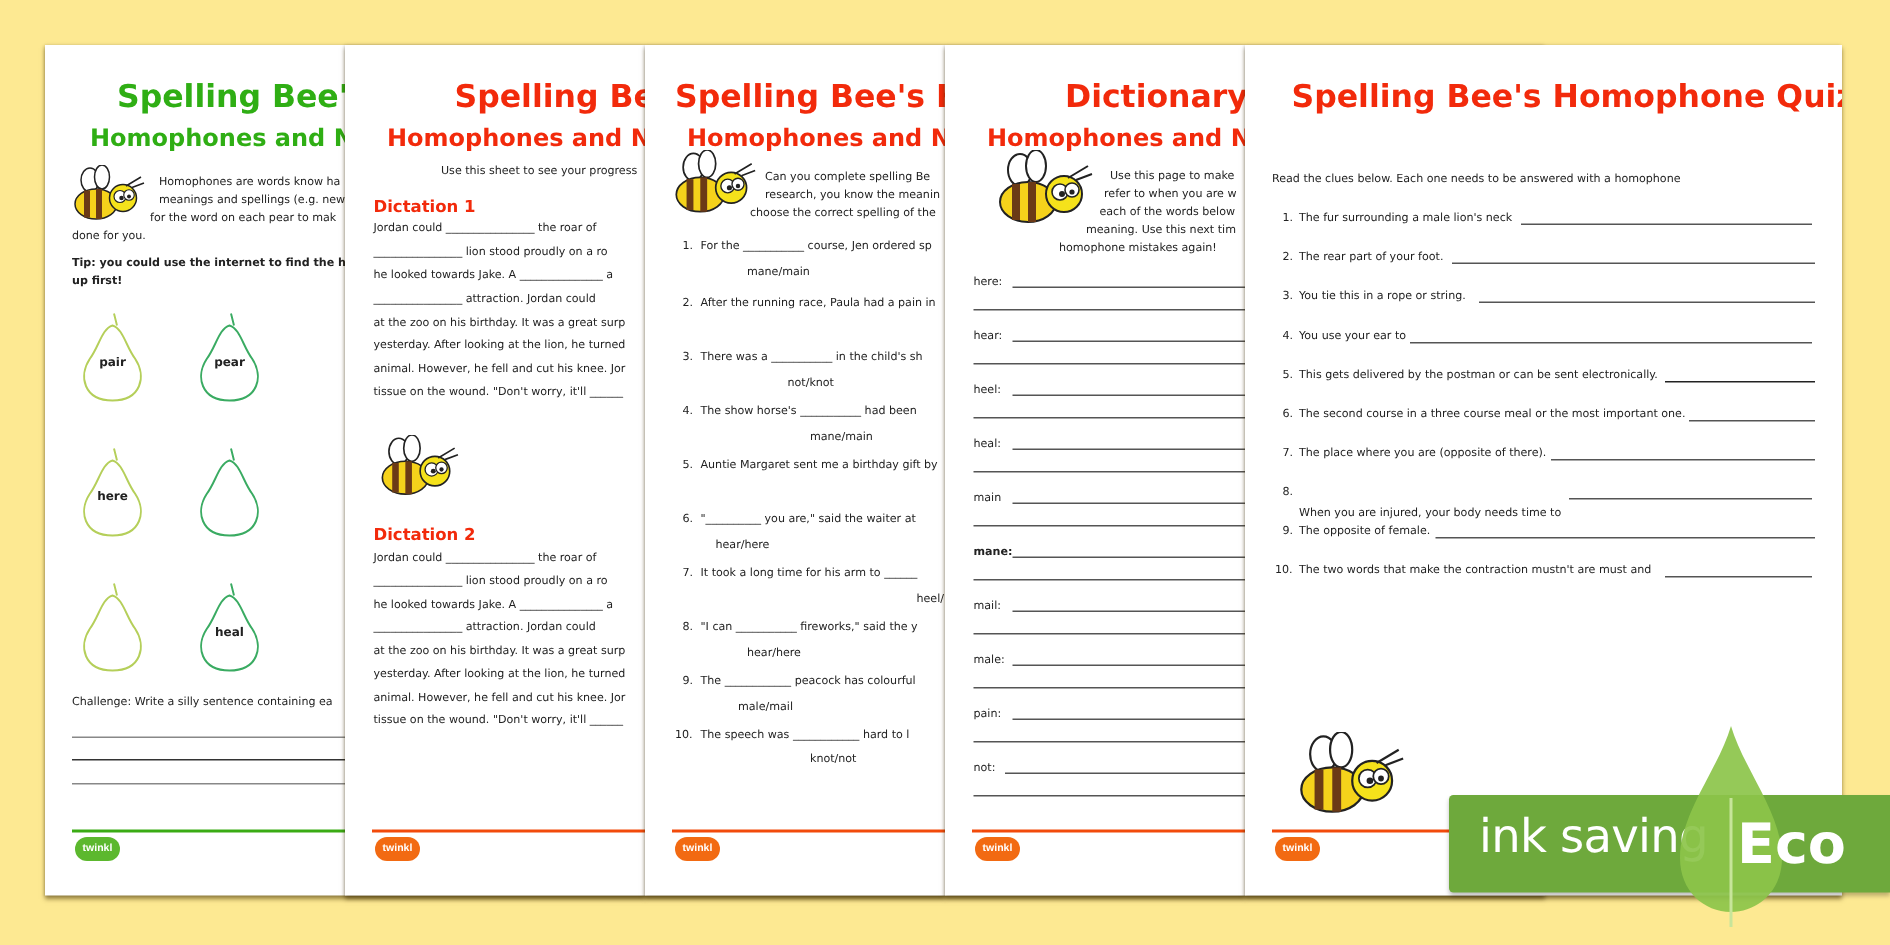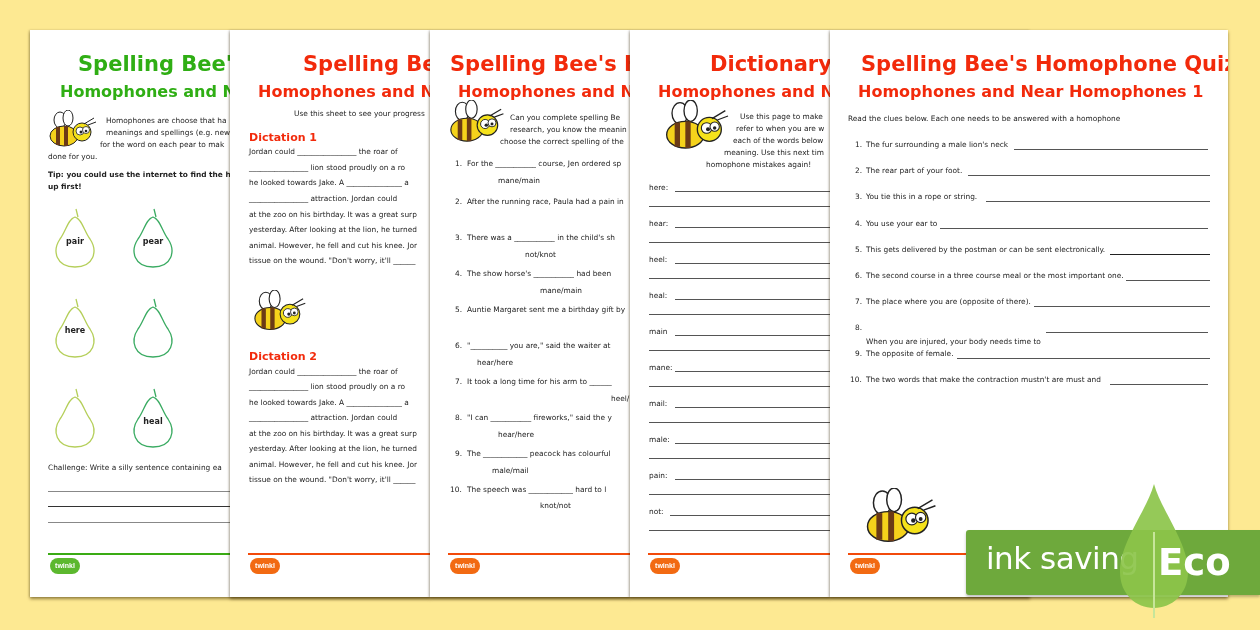--- a/index.html
+++ b/index.html
@@ -72,21 +72,21 @@
     <rect x="10" y="17" width="4" height="18" fill="#6b3a16"></rect>
     <rect x="18" y="16" width="4" height="20" fill="#6b3a16"></rect>
     <circle cx="36" cy="22" r="9" fill="#f5e21b" stroke="#222" stroke-width="1"></circle>
     <circle cx="34" cy="21" r="4" fill="#fff" stroke="#222" stroke-width="0.8"></circle>
     <circle cx="40" cy="20" r="3.5" fill="#fff" stroke="#222" stroke-width="0.8"></circle>
     <circle cx="35" cy="22" r="1.5" fill="#222"></circle>
     <circle cx="40" cy="21" r="1.3" fill="#222"></circle>
     <path d="M38 14 L48 8 M42 15 L50 12" stroke="#222" stroke-width="1"></path>
   </svg>
 
-  <div class="sm" style="left:76px; top:87px;">Homophones are choose that ha</div>
+  <div class="sm" style="left:76px; top:87px;">Homophones are words know ha</div>
   <div class="sm" style="left:76px; top:99px;">meanings and spellings (e.g. new</div>
   <div class="sm" style="left:70px; top:111px;">for the word on each pear to mak</div>
   <div class="sm" style="left:18px; top:123px;">done for you.</div>
 
   <div class="sm smb" style="left:18px; top:141px;">Tip: you could use the internet to find the ho</div>
   <div class="sm smb" style="left:18px; top:153px;">up first!</div>
 
   <div>
     <svg class="pear" style="left:20px; top:175px;" viewBox="0 0 50 66">
         <path d="M26 4 L28 12 M25 12 C18 14 16 26 10 34 C2 46 6 62 25 62 C44 62 48 46 40 34 C34 26 32 14 25 12Z" fill="none" stroke="#b5cf5a" stroke-width="1.3"></path>
@@ -275,21 +275,21 @@
     <div class="line" style="left:19px; right:0; top:248px;"></div>
 
     <div class="sm" style="left:19px; top:262px;">heal:</div>
     <div class="line" style="left:45px; right:0; top:269px;"></div>
     <div class="line" style="left:19px; right:0; top:284px;"></div>
 
     <div class="sm" style="left:19px; top:298px;">main</div>
     <div class="line" style="left:45px; right:0; top:305px;"></div>
     <div class="line" style="left:19px; right:0; top:320px;"></div>
 
-    <div class="sm" style="left:19px; top:334px;">mane:</div>
+    <div class="sm" style="left:19px; top:334px;font-weight:bold;">mane:</div>
     <div class="line" style="left:45px; right:0; top:341px;"></div>
     <div class="line" style="left:19px; right:0; top:356px;"></div>
 
     <div class="sm" style="left:19px; top:370px;">mail:</div>
     <div class="line" style="left:45px; right:0; top:377px;"></div>
     <div class="line" style="left:19px; right:0; top:392px;"></div>
 
     <div class="sm" style="left:19px; top:406px;">male:</div>
     <div class="line" style="left:45px; right:0; top:413px;"></div>
     <div class="line" style="left:19px; right:0; top:428px;"></div>
@@ -302,21 +302,20 @@
     <div class="line" style="left:40px; right:0; top:485px;"></div>
     <div class="line" style="left:19px; right:0; top:500px;"></div>
   </div>
   <div class="footer-line" style="top:523px; background:#f24a0b;"></div>
   <div class="logo" style="left:20px; top:528px; background:#f26a12;">twinkl</div>
   <div class="edge-shadow"></div>
 </div>
 
 <div class="page" style="left:830px; width:398px; z-index:5;">
   <div class="title red" style="left:31px; top:22px; font-size:21px;">Spelling Bee's Homophone Quiz</div>
-  <div class="title red" style="left:28px; top:52px; font-size:16px;">Homophones and Near Homophones 1</div>
   <div class="sm" style="left:18px; top:85px;">Read the clues below. Each one needs to be answered with a homophone</div>
 
   <div>
     <div class="sm" style="left:25px; top:111px;">1.</div>
     <div class="sm" style="left:36px; top:111px;">The fur surrounding a male lion's neck</div>
     <div class="line" style="left:184px; width:194px; top:119px;"></div>
 
     <div class="sm" style="left:25px; top:137px;">2.</div>
     <div class="sm" style="left:36px; top:137px;">The rear part of your foot.</div>
     <div class="line" style="left:138px; width:242px; top:145px;"></div>

